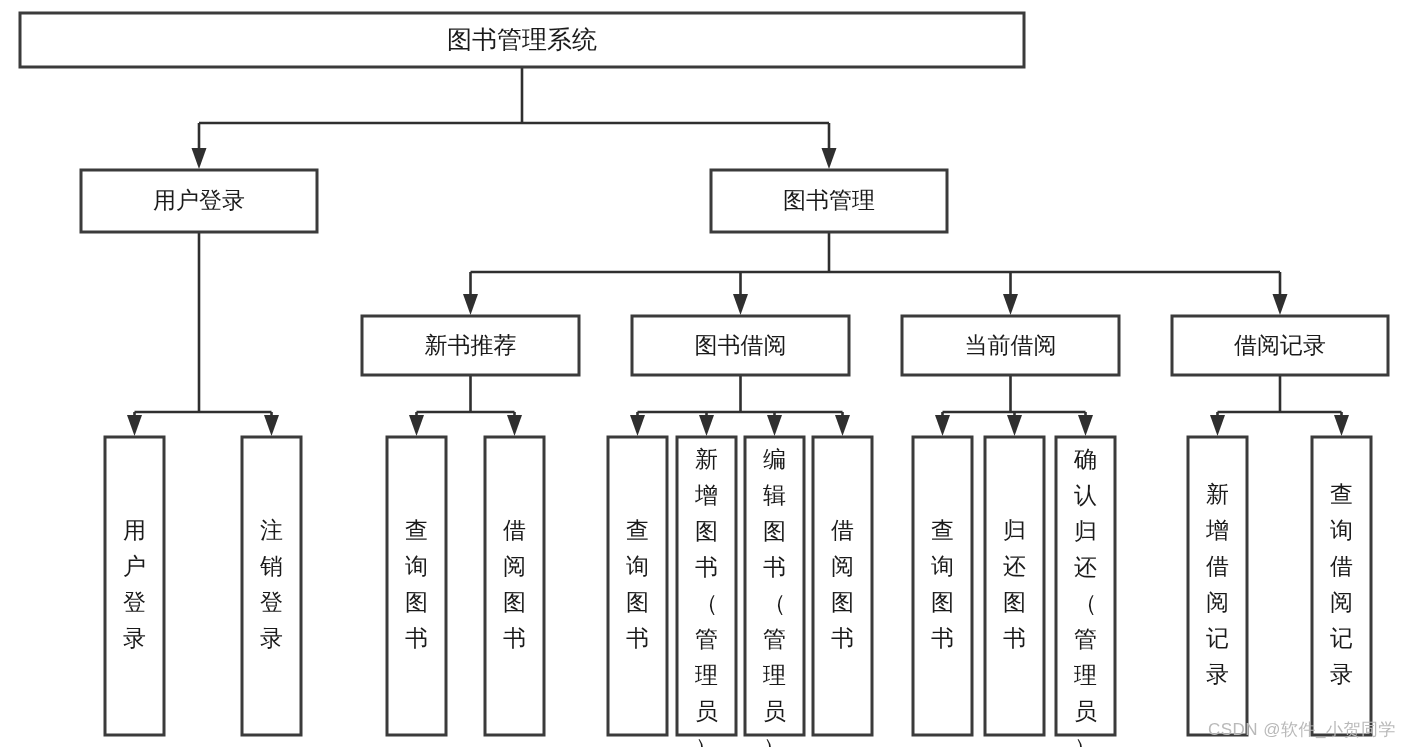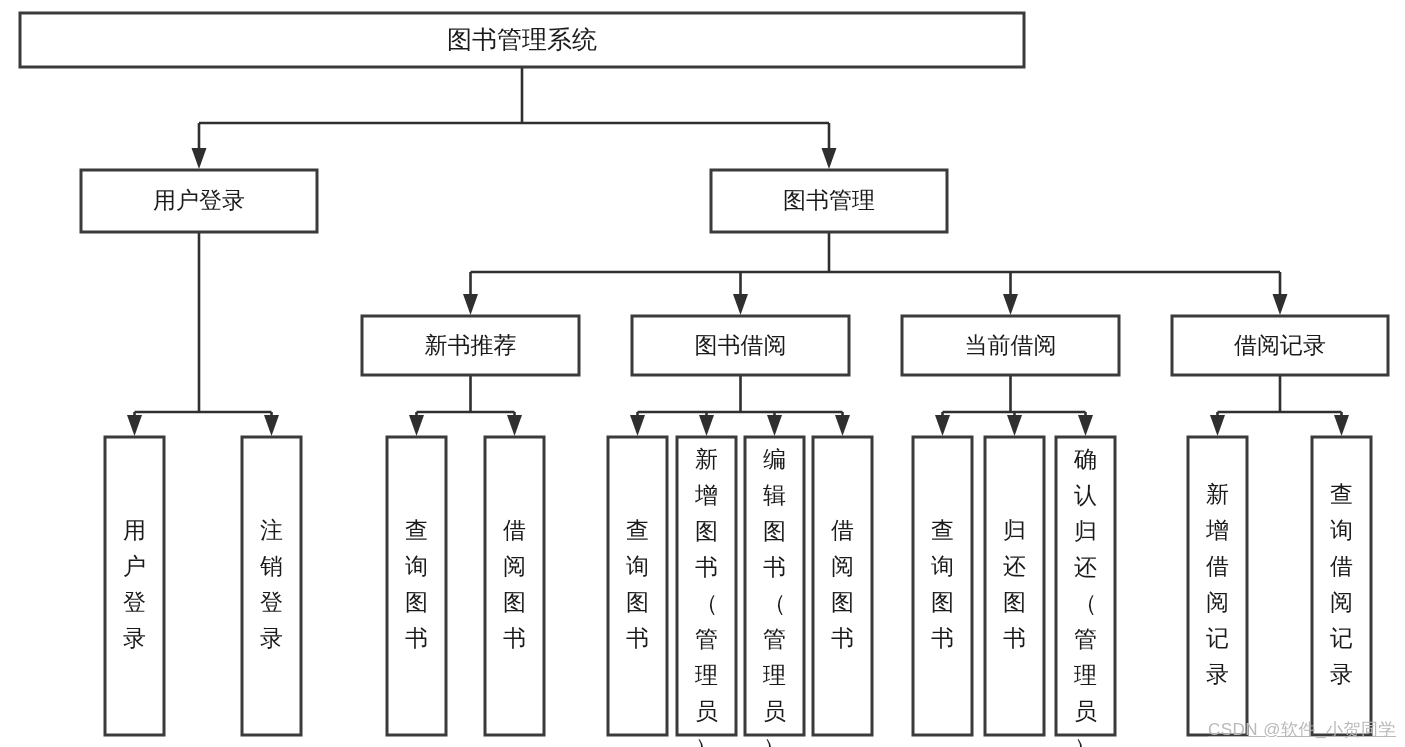--- a/index.html
+++ b/index.html
@@ -19,21 +19,21 @@
     dominant-baseline:middle;
   }
   .h-label{font-size:23px;}
   .h-label-top{font-size:25px;}
   .v-label{font-size:23px;text-anchor:middle;}
   .v-label tspan{}
   .watermark{
     position:absolute;right:9px;bottom:6px;
     font-family:"Liberation Sans","DejaVu Sans",sans-serif;
     font-size:17px;color:#b9b9b9;letter-spacing:.5px;
-    white-space:nowrap;user-select:none;text-decoration:underline;
+    white-space:nowrap;user-select:none;
   }
 </style>
 </head>
 <body>
 
 <div id="stage">
   <svg id="diagram" viewBox="0 0 1405 747" xmlns="http://www.w3.org/2000/svg">
     <g id="links-layer">
         <path class="link" d="M 522 67 L 522 123"></path>
         <path class="link" d="M 199 123 L 829 123"></path>

